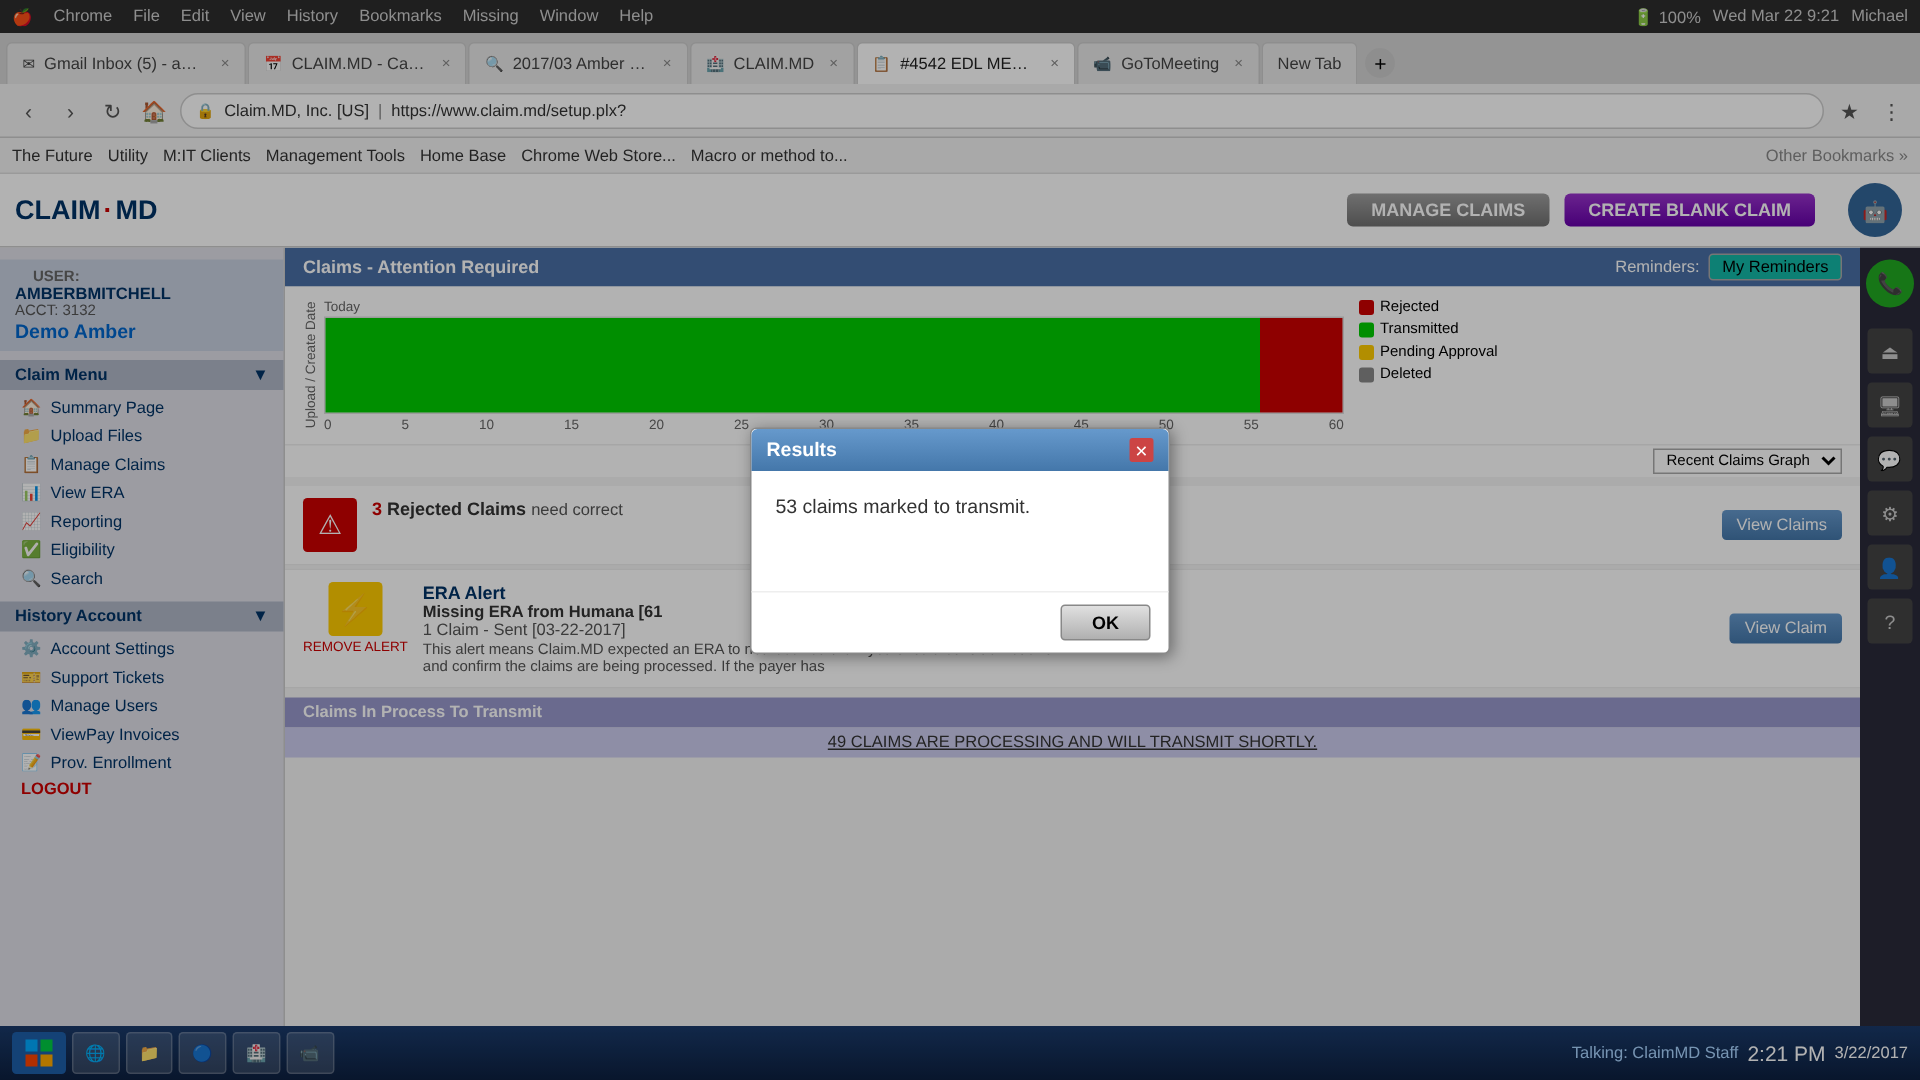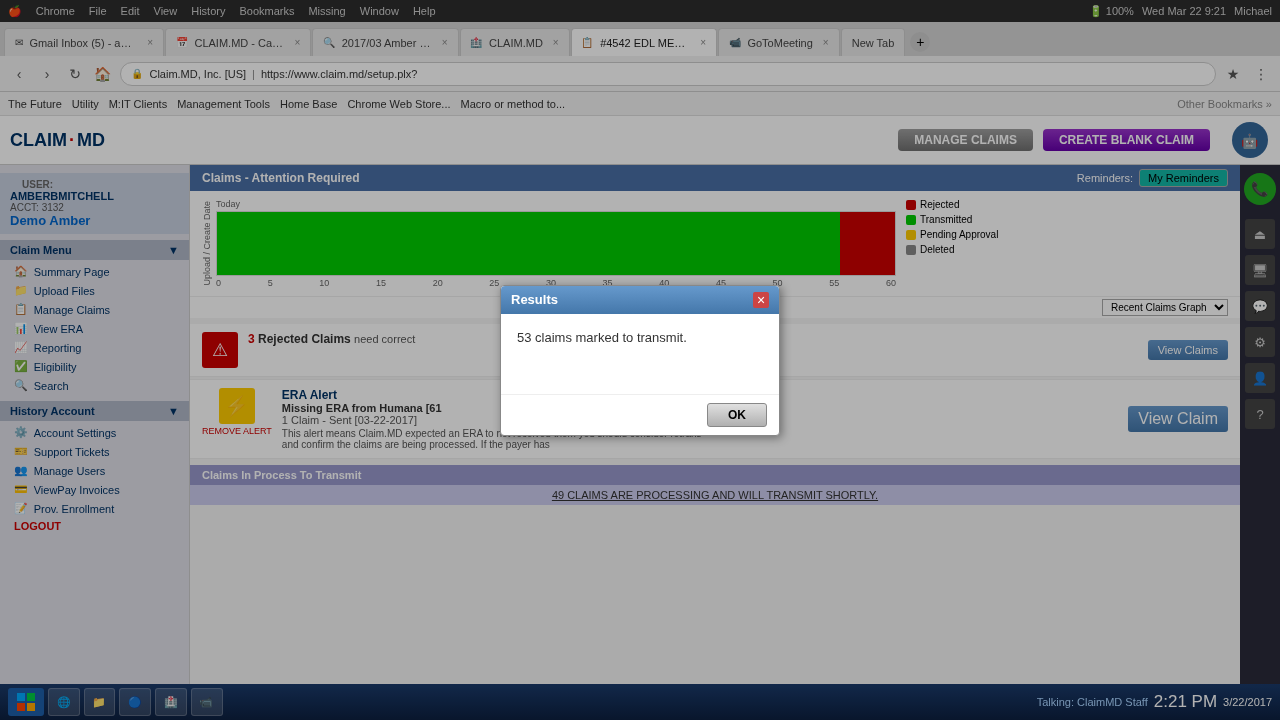--- a/index.html
+++ b/index.html
@@ -257,21 +257,21 @@
       cursor: pointer;
       border: none;
       white-space: nowrap;
       align-self: center;
     }
     .view-claim-btn {
       background: linear-gradient(to bottom, #6699cc, #4477aa);
       color: #fff;
       padding: 4px 10px;
       border-radius: 3px;
-      font-size: 16px;
+      font-size: 11px;
       cursor: pointer;
       border: none;
       white-space: nowrap;
       align-self: center;
     }
 
     
     .process-section {
       background: #9999cc;
       color: #fff;
@@ -734,16 +734,16 @@
     </div>
     <div class="taskbar-app">
       <span>🏥</span>
     </div>
     <div class="taskbar-app">
       <span>📹</span>
     </div>
   </div>
   <div class="taskbar-right">
     <span class="talking-label">Talking: ClaimMD Staff</span>
-    <span style="color:#fff;font-size:17px">2:21 PM</span>
+    <span style="color:#fff;font-size:14px">2:21 PM</span>
     <span style="color:#fff;font-size:11px">3/22/2017</span>
   </div>
 </div>
 
 </body></html>

